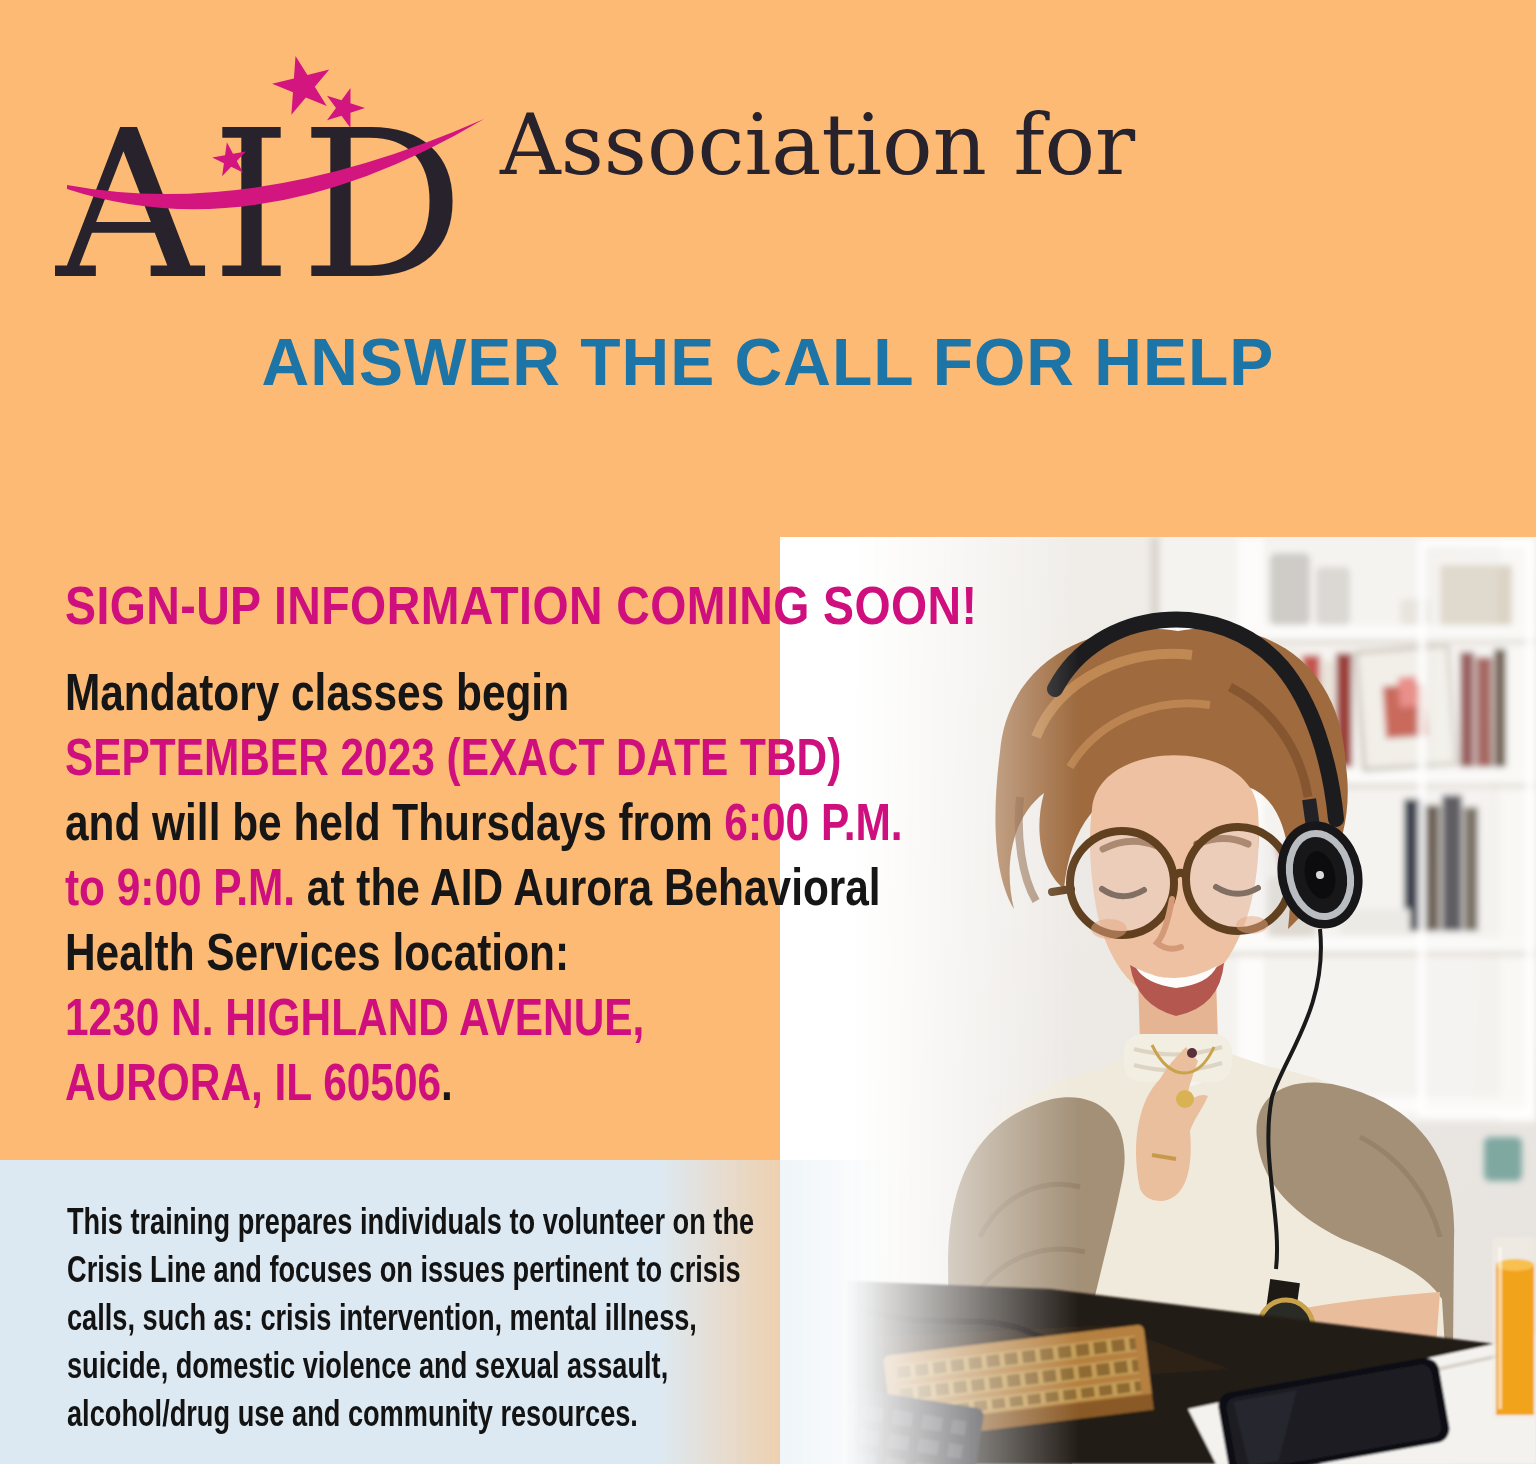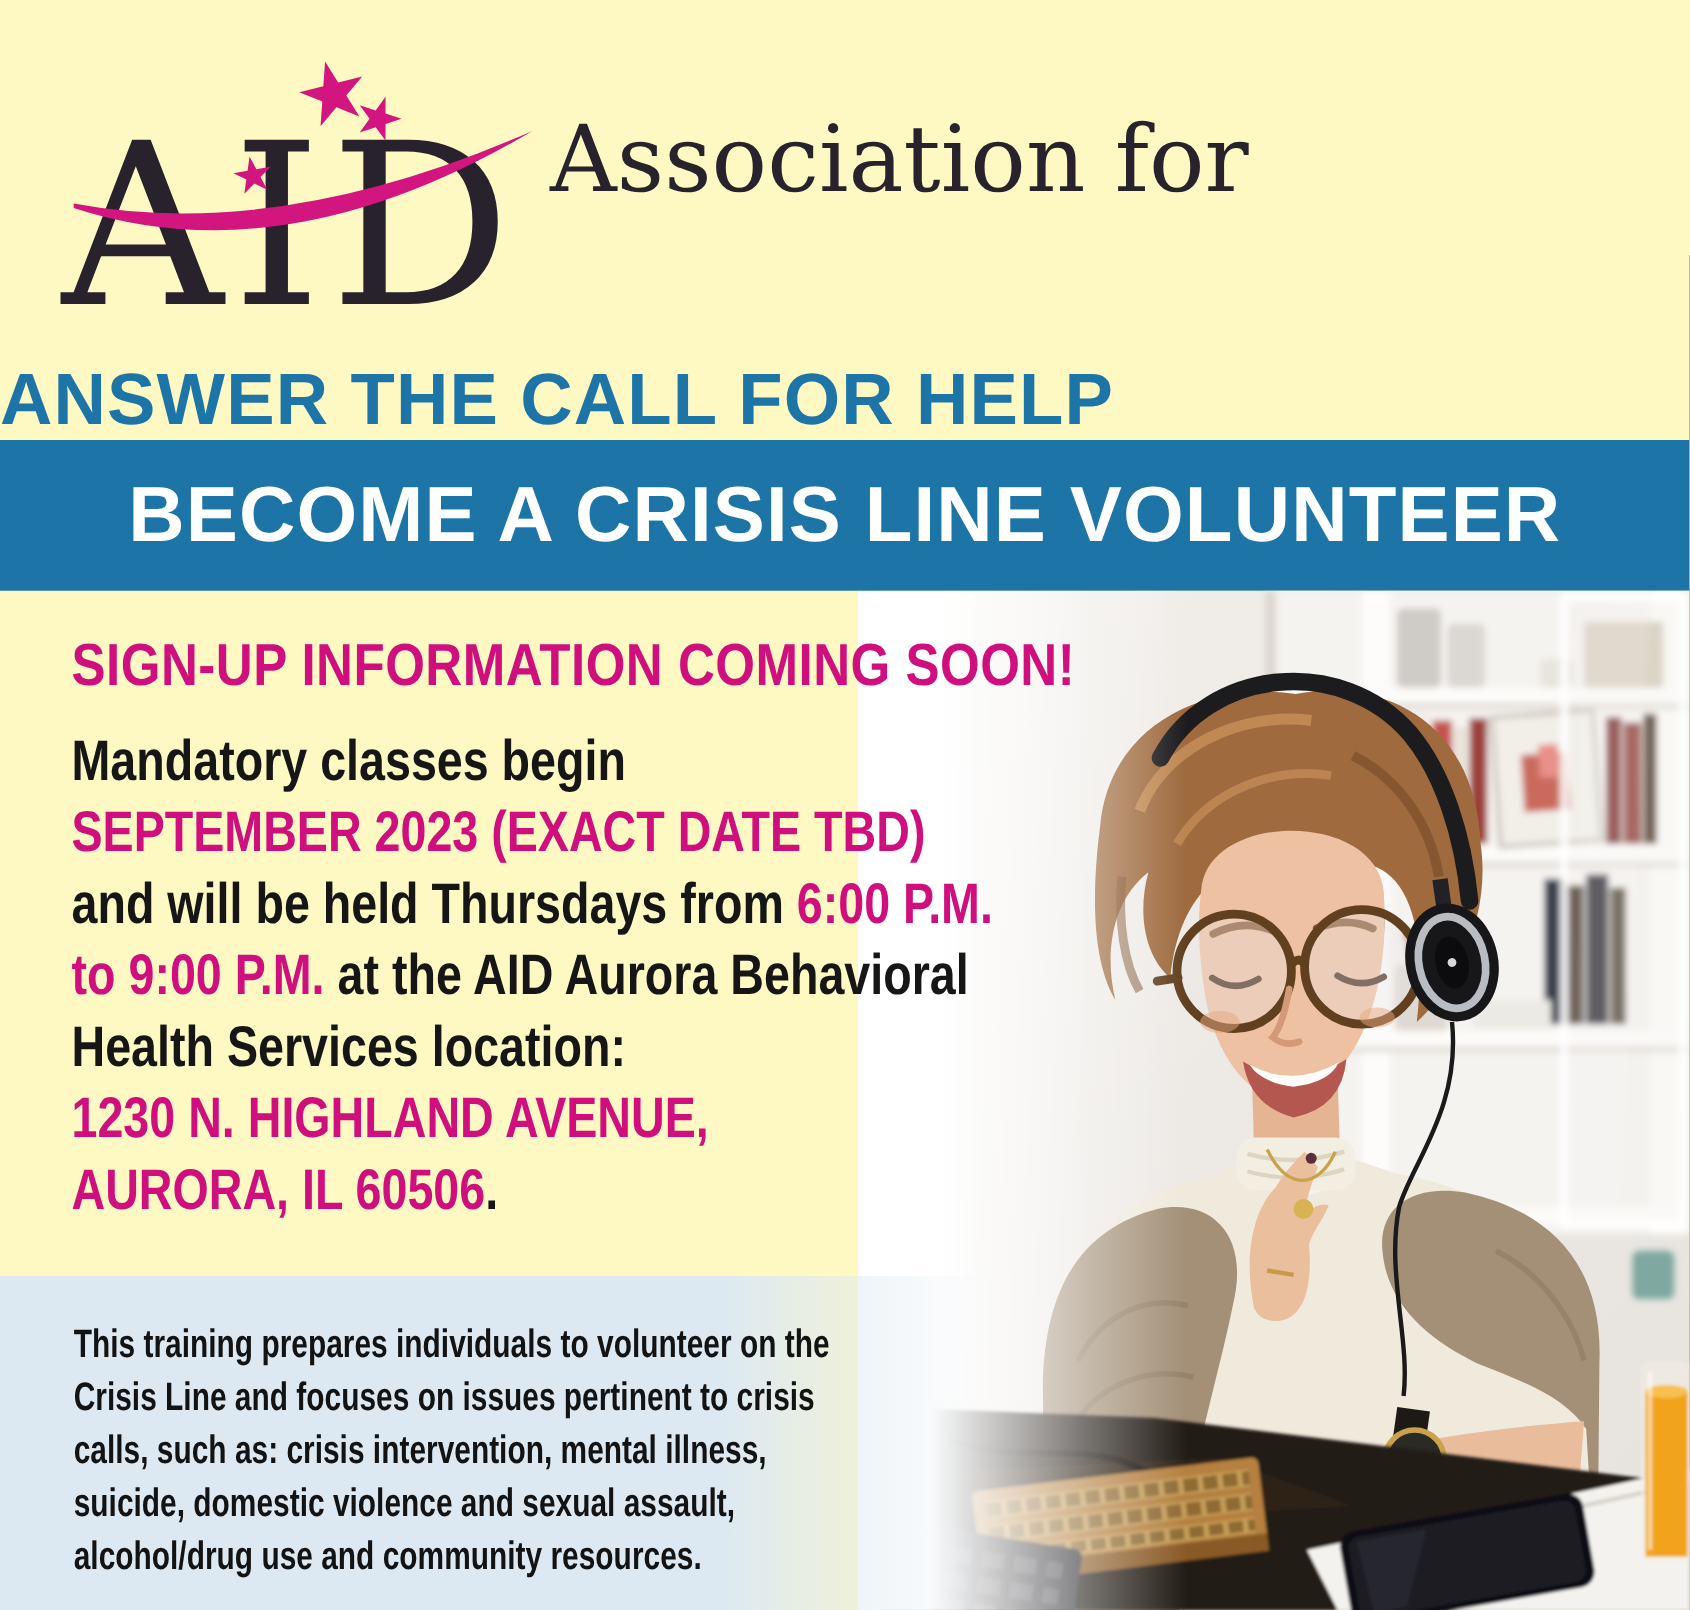--- a/index.html
+++ b/index.html
@@ -4,36 +4,36 @@
 <style>
   :root{
     --blue:#1c74a7;
     --pink:#ce0f7d;
     --lightblue:#dde9f2;
     --ink:#161616;
     --logo-ink:#27222b;
   }
   html,body{margin:0;padding:0;background:#888;}
   .page{
-    position:relative;width:1536px;height:1464px;background:#fef9c3;
+    position:relative;width:1536px;height:1464px;background:#fdba74;
     overflow:hidden;margin:0 auto;
     font-family:"Liberation Sans",sans-serif;
   }
   
   .logo-svg{position:absolute;left:55px;top:52px;width:440px;height:272px;}
   .logo-text{
     position:absolute;left:500px;top:96px;
     font-family:"DejaVu Serif","Liberation Serif",serif;
     font-size:84px;line-height:98px;color:var(--logo-ink);
     letter-spacing:0px;white-space:nowrap;
   }
   
   .headline{
     position:absolute;left:0;top:324px;width:100%;
-    text-align:left;font-size:66px;font-weight:700;
+    text-align:center;font-size:66px;font-weight:700;
     color:var(--blue);letter-spacing:1px;white-space:nowrap;
   }
   .banner{
     position:absolute;left:0;top:400px;width:100%;height:137px;
     background:var(--blue);
   }
   .banner-text{
     width:100%;text-align:center;font-size:71px;line-height:137px;
     font-weight:700;color:#ffffff;letter-spacing:1px;white-space:nowrap;
   }
@@ -85,23 +85,20 @@
     <use href="#star" transform="translate(175,108) rotate(-10) scale(18)" fill="#d2157f"></use>
     <path d="M12,133 Q200,168 429,67 Q205,200 12,137 Z" fill="#d2157f"></path>
   </svg>
 
   <div class="logo-text">
     <span>Association for</span><br>
   </div>
 
   <div class="headline">ANSWER THE CALL FOR HELP</div>
 
-  <div class="banner">
-    <div class="banner-text">BECOME A CRISIS LINE VOLUNTEER</div>
-  </div>
 
   <svg class="photo" viewBox="0 0 736 927" aria-hidden="true">
     <defs>
       <filter id="blur3" x="-10%" y="-10%" width="120%" height="120%">
           <feGaussianBlur stdDeviation="3"></feGaussianBlur>
         </filter>
       <filter id="blur1" x="-10%" y="-10%" width="120%" height="120%">
           <feGaussianBlur stdDeviation="1.3"></feGaussianBlur>
         </filter>
       <linearGradient id="wallg" x1="0" y1="0" x2="1" y2="1">

